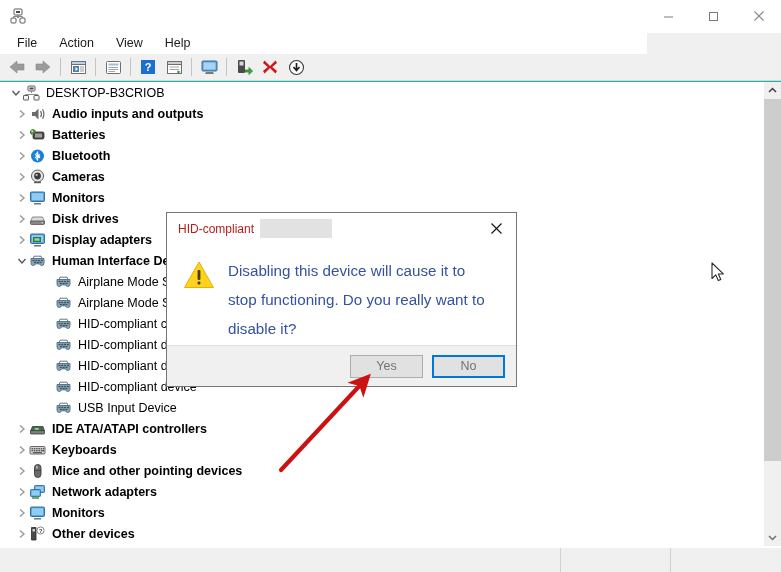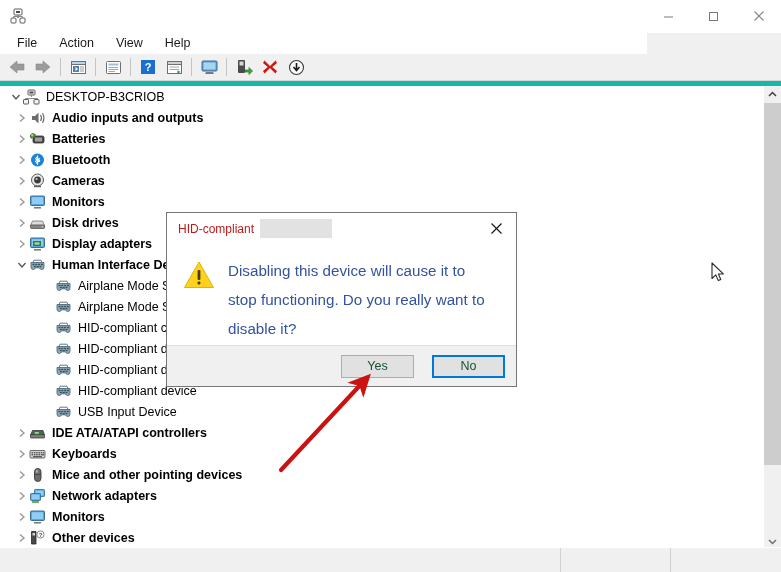--- a/index.html
+++ b/index.html
@@ -70,21 +70,21 @@
   }
   .tb-sep {
     width: 1px; height: 18px; background: #c4c4c4; margin: 0 4px;
   }
 
   
   .pane {
     position: absolute; left: 0; top: 81px;
     width: 781px; height: 466px;
     background: #ffffff;
-    border-top: 5px solid #14b8a6;
+    border-top: 1px solid #14b8a6;
     box-sizing: border-box;
     overflow: hidden;
   }
   .treewrap {
     position: absolute; left: 0; top: 0; width: 755px; height: 464px;
     overflow: hidden;
   }
   .row {
     height: 21px;
     display: flex; align-items: center;
@@ -188,24 +188,24 @@
     position: absolute; left: 0; bottom: 0;
     width: 100%; height: 41px;
     background: #f0f0f0;
     border-top: 1px solid #dfdfdf;
     display: flex; align-items: center; justify-content: flex-end;
     padding-right: 11px;
     box-sizing: border-box;
   }
   .dbtn {
     width: 73px; height: 23px;
-    font-size: 12.5px; color: #14532d;
+    font-size: 12.5px; color: #737373;
     display: flex; align-items: center; justify-content: center;
     box-sizing: border-box;
-    margin-left: 18px;
+    margin-left: 9px;
   }
   .dbtn.yes { background: #e1e1e1; border: 1px solid #adadad; }
   .dbtn.no  { background: #e1e1e1; border: 2px solid #0078d7; }
 
   
   .arrow-layer {
     position: absolute; left: 0; top: 0; width: 781px; height: 572px;
     pointer-events: none; z-index: 60;
   }
   

